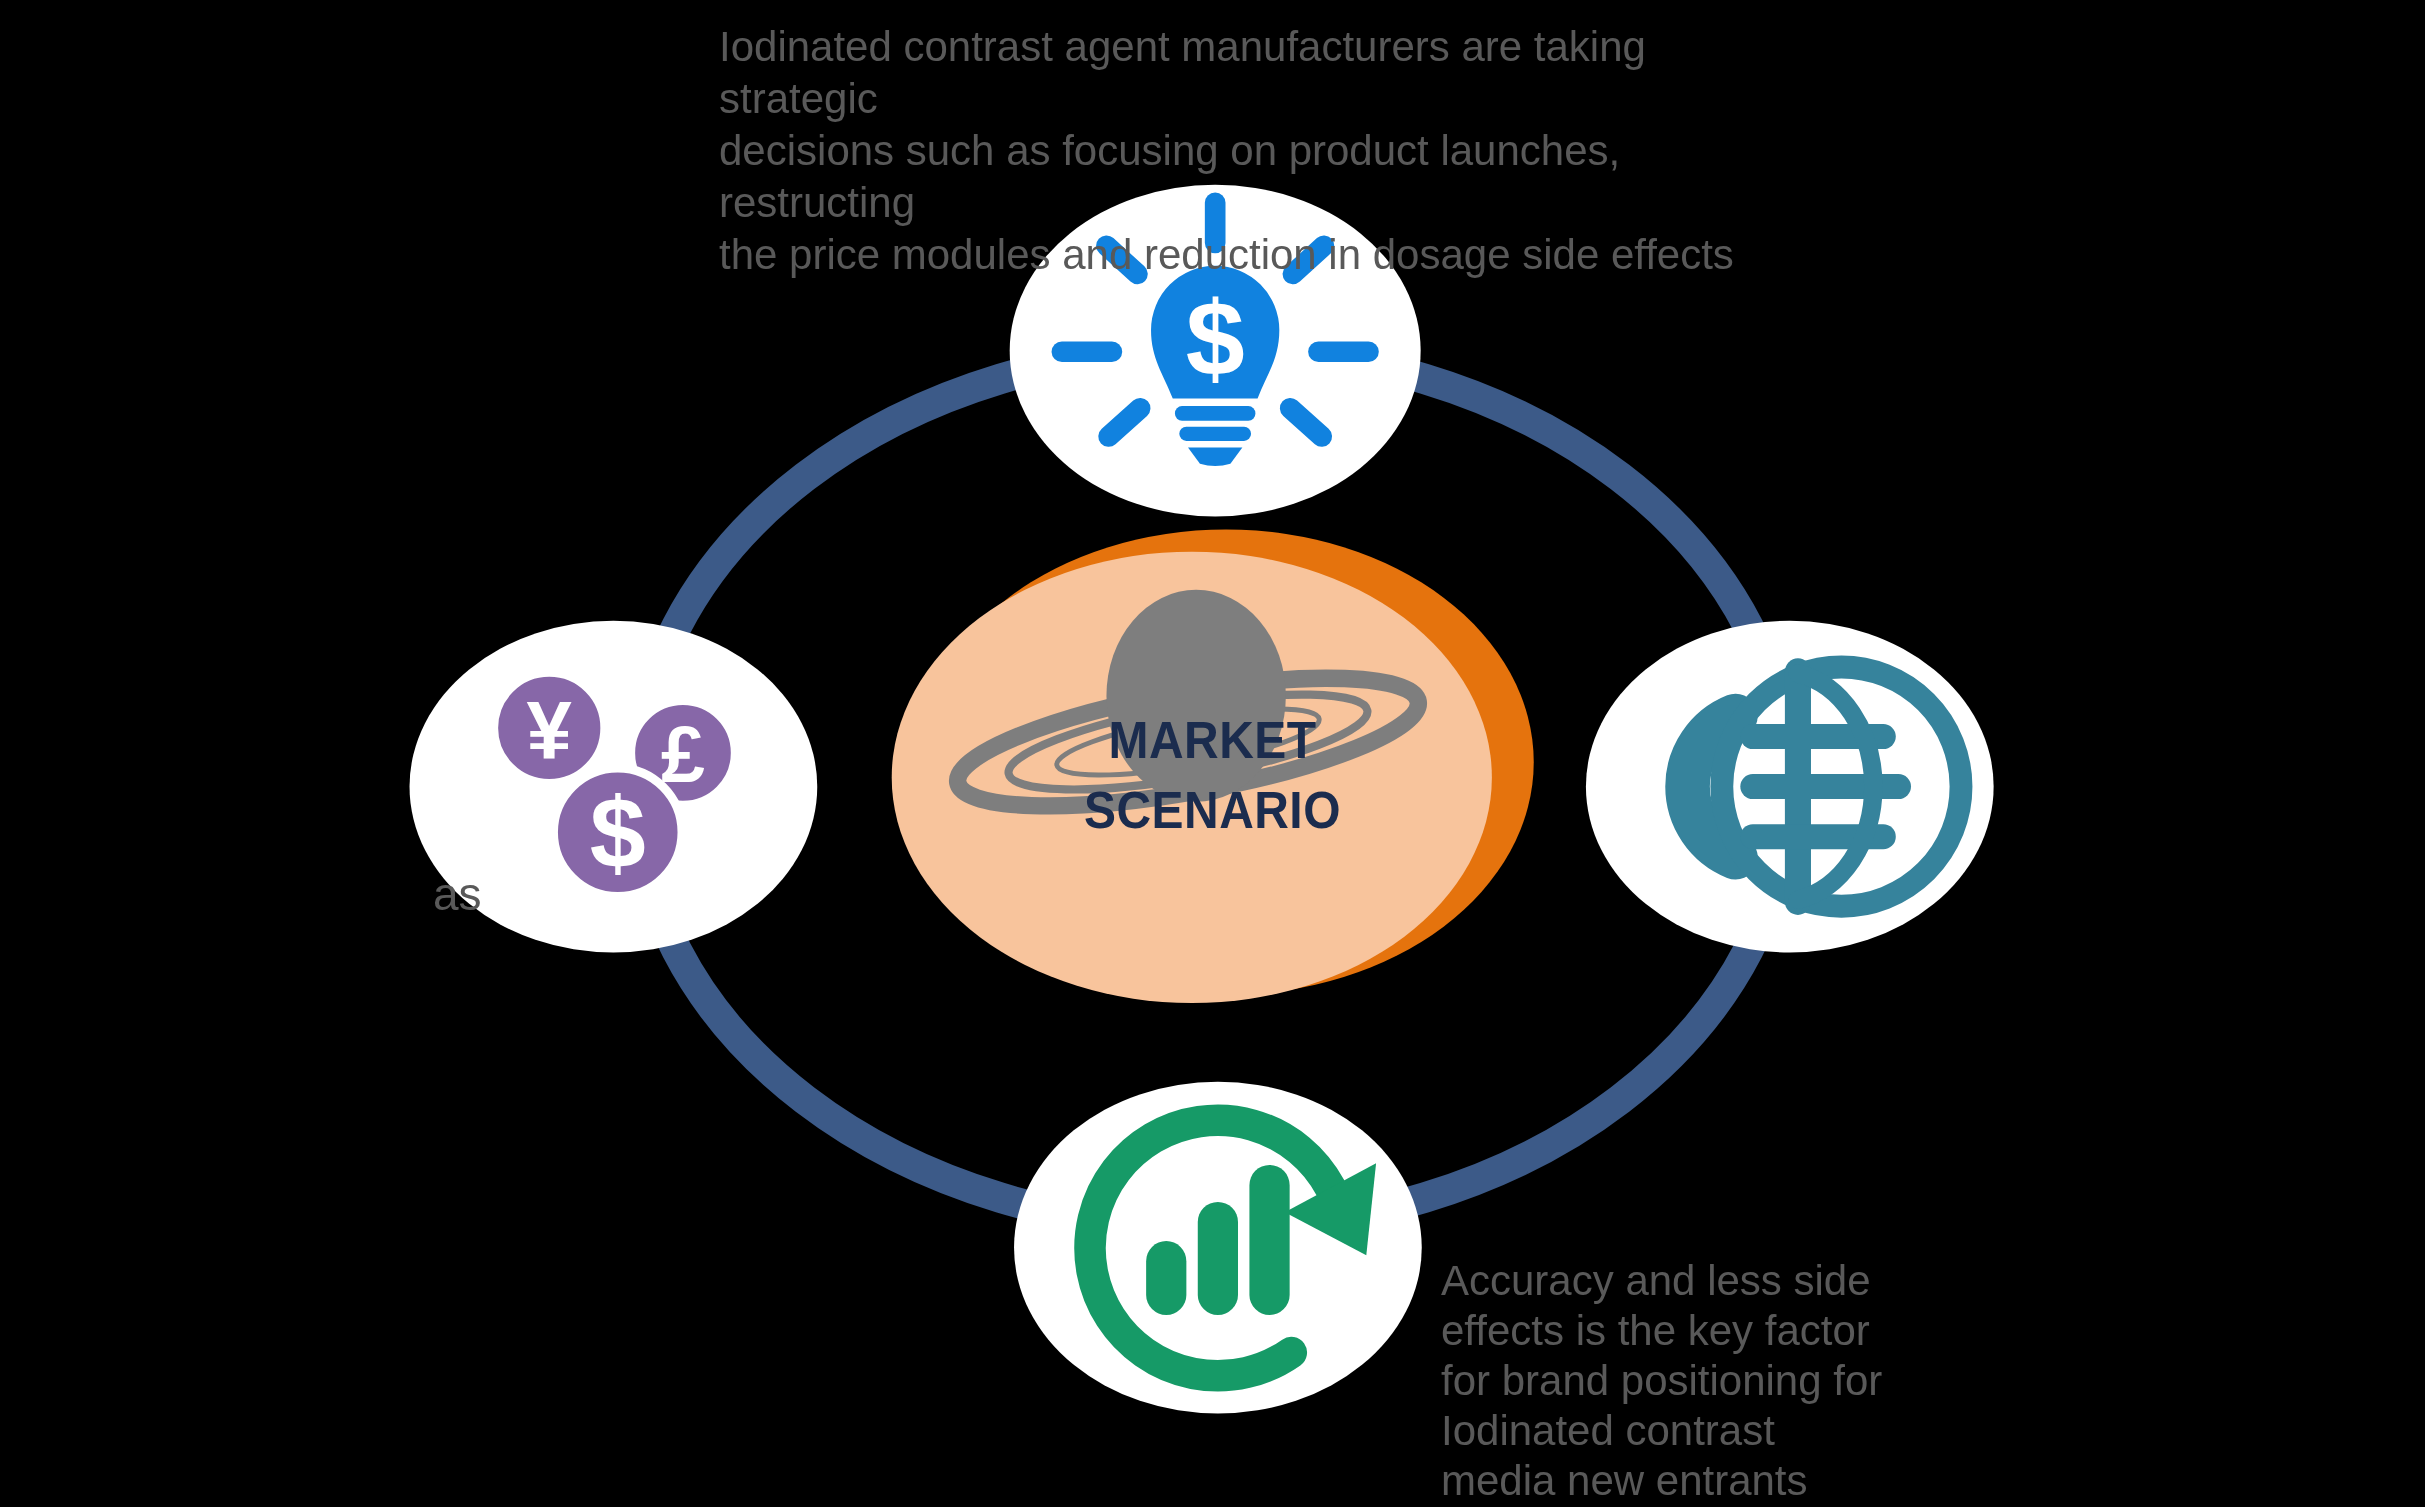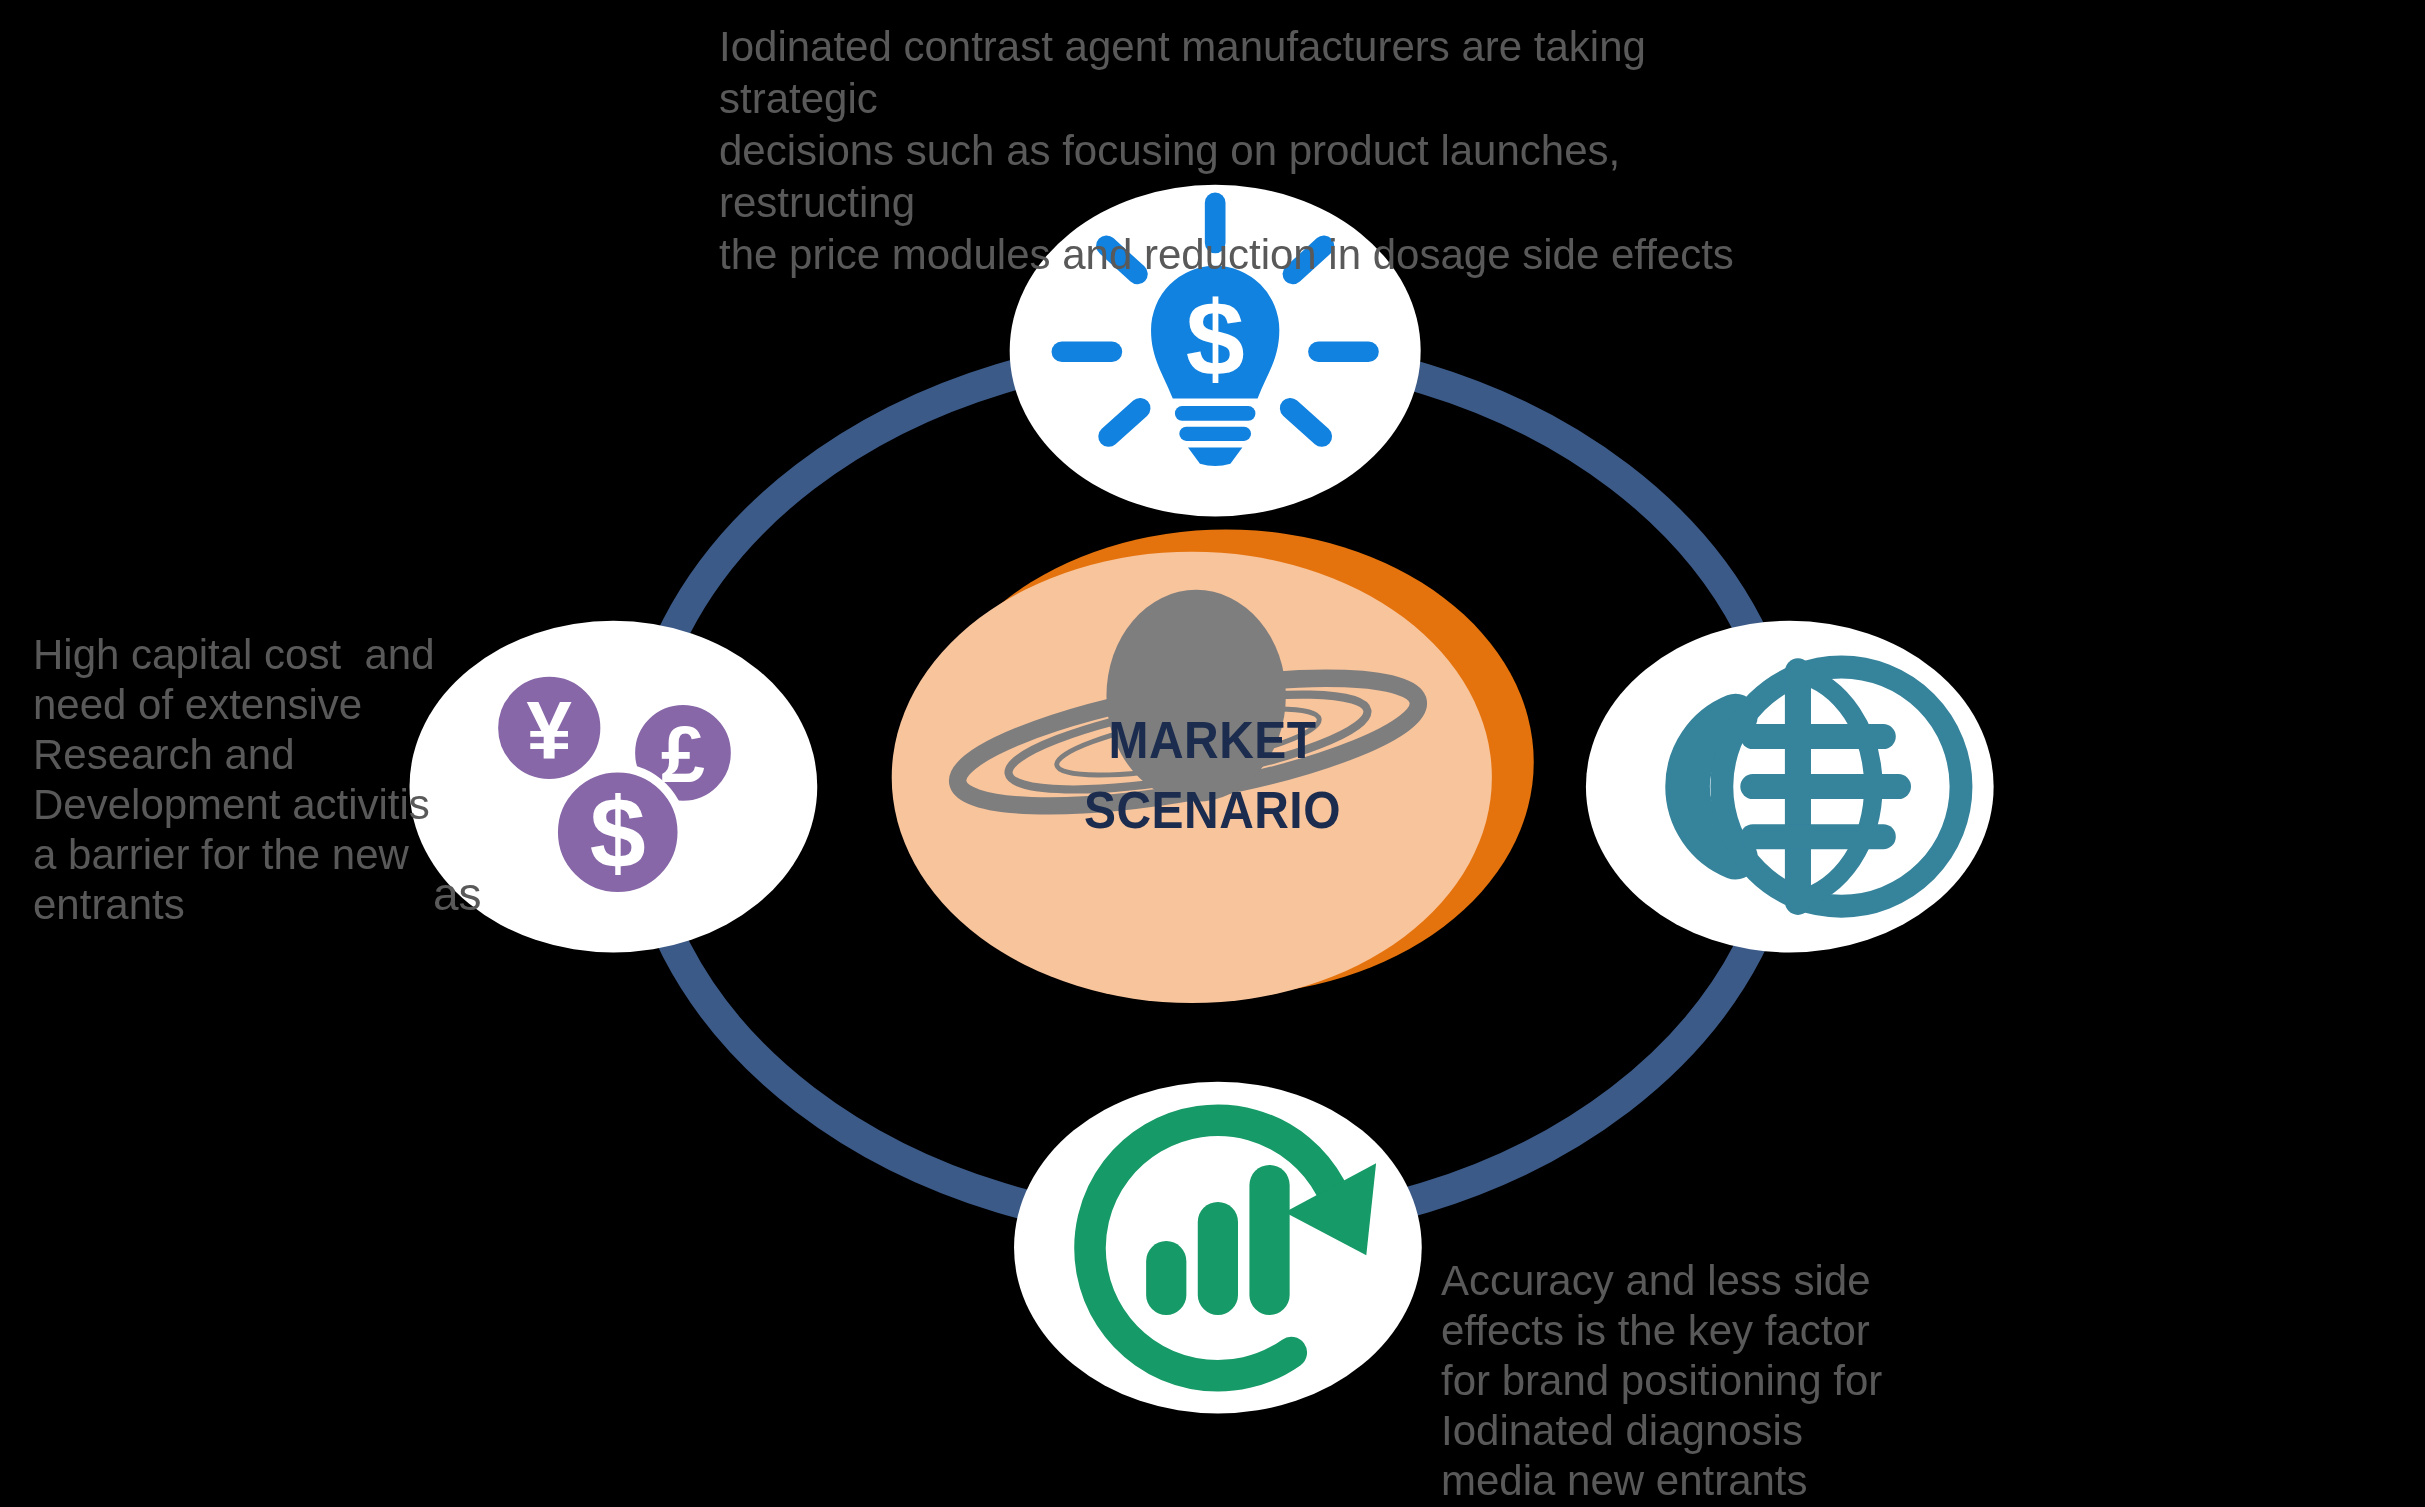--- a/index.html
+++ b/index.html
@@ -138,33 +138,27 @@
       <rect class="green-fill" x="-132" y="-12" width="74" height="136" rx="37"></rect>
       <rect class="green-fill" x="-37" y="-84" width="74" height="208" rx="37"></rect>
       <rect class="green-fill" x="58" y="-152" width="74" height="276" rx="37"></rect>
     </g>
   </svg>
 
   <div class="callout callout-top">Iodinated contrast agent manufacturers are taking strategic
 decisions such as focusing on product launches, restructing
 the price modules and reduction in dosage side effects</div>
 
-  <div class="callout callout-left">High capital cost  and
-need of extensive
-Research and
-Development activitis
-a barrier for the new
-entrants</div>
 
   <span class="as-word">as</span>
 
 
   <div class="callout callout-bottom">Accuracy and less side
 effects is the key factor
 for brand positioning for
-Iodinated diagnosis
+Iodinated contrast
 media new entrants</div>
 
   <div class="center-title">MARKET
 SCENARIO</div>
 
 </div>
 
 
 </body></html>

